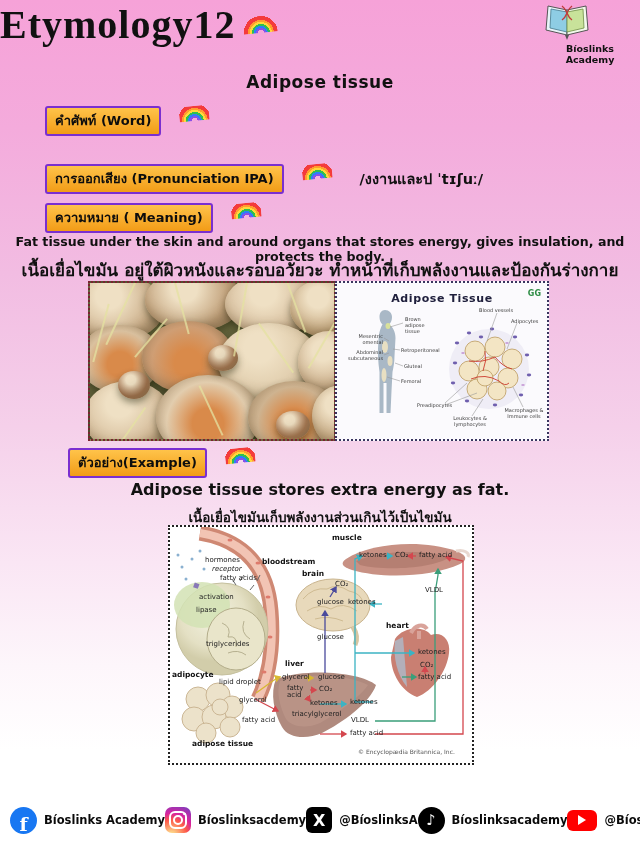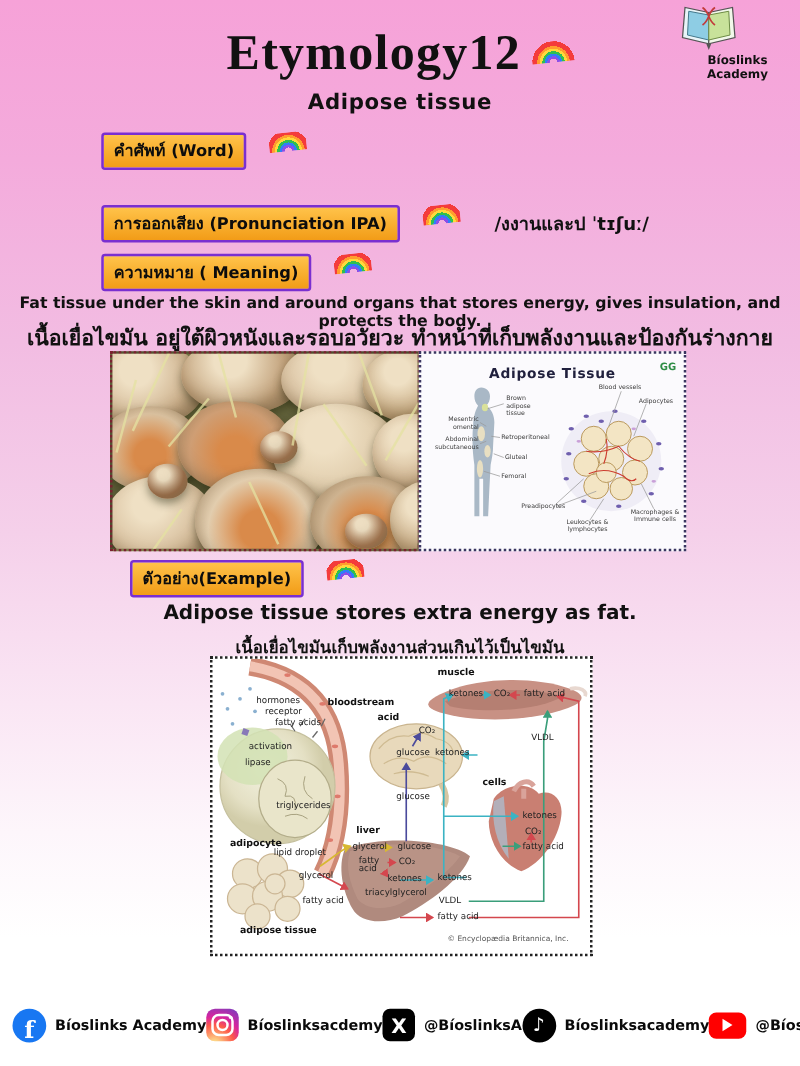--- a/index.html
+++ b/index.html
@@ -1,32 +1,32 @@
 <!DOCTYPE html>
 <html><head>
 <meta charset="utf-8">
 <style>
   html,body{margin:0;padding:0;background:#fff;}
   #page{position:relative;width:640px;height:853px;overflow:hidden;
     font-family:"DejaVu Sans","Liberation Sans",sans-serif;color:#111;
     background:linear-gradient(180deg,#f6a2d8 0%,#f4abdc 15%,#f2bce2 32%,#f5d0ea 50%,#fae6f4 66%,#fdf6fb 78%,#ffffff 88%,#ffffff 100%);}
   
-  .title-row{position:absolute;top:18px;left:0;width:640px;text-align:center;}
+  .title-row{position:absolute;top:1px;left:0;width:640px;}
   .title{font-family:"Liberation Serif","DejaVu Serif",serif;font-weight:bold;font-size:40px;letter-spacing:1px;display:inline-block;vertical-align:middle;}
   .rainbow{display:inline-block;width:34px;height:17px;position:relative;overflow:hidden;vertical-align:middle;margin-left:8px;transform:rotate(-6deg);}
   .rainbow::before{content:"";position:absolute;inset:0;background:radial-gradient(circle at 50% 100%,
       rgba(0,0,0,0) 0 3px,#8a4fe8 3px 5px,#2f7ef7 5px 7px,#2fbf4f 7px 9px,#ffd83b 9px 11px,#ff9d2e 11px 13px,#f43b3b 13px 17px,rgba(0,0,0,0) 17px);}
   .rainbow.sm{width:30px;height:15px;}
   .brand{position:absolute;top:4px;right:2px;width:96px;text-align:center;}
   .brand-name{font-size:9.5px;font-weight:bold;margin-top:1px;}
   .subtitle{position:absolute;top:72px;left:0;width:640px;text-align:center;font-size:17px;font-weight:bold;letter-spacing:.5px;}
   
   .badge{display:inline-block;background:linear-gradient(#ffc34a,#f29c17);border:2px solid #7a2fd0;border-radius:3px;
     padding:2px 8px 3px;font-weight:bold;font-size:13px;color:#0d0d0d;white-space:nowrap;}
-  .row{position:absolute;display:flex;align-items:flex-start;gap:10px;margin-left:36px;}
+  .row{position:absolute;display:flex;align-items:flex-start;gap:10px;}
   .bodytext{font-size:13px;font-weight:600;}
   .center{position:absolute;left:0;width:640px;text-align:center;font-weight:600;}
   
   .sem{position:absolute;top:281px;left:88px;width:244px;height:156px;border:2px dotted #7a2230;overflow:hidden;
     background:linear-gradient(160deg,#83834e,#565634 55%,#4b4b2c);}
   .cell{position:absolute;border-radius:50%;}
   .strand{position:absolute;width:2px;background:#e4e2a2;opacity:.75;}
   .anat{position:absolute;top:281px;left:335px;width:210px;height:156px;border:2px dotted #3a3560;background:#fbfafd;overflow:hidden;}
   .anat-title{position:absolute;top:9px;left:0;width:100%;text-align:center;font-size:11px;font-weight:bold;color:#20203d;letter-spacing:.6px;}
   .gg{position:absolute;top:6px;right:6px;font-size:8px;font-weight:bold;color:#2f8d46;}
@@ -322,41 +322,41 @@
         <path d="M137 170 L140 174" stroke="#d4474e" marker-end="url(#mr)"></path>
         <path d="M150 207 L176 207" stroke="#d4474e" marker-end="url(#mr)"></path>
         <path d="M205 207 L293 207 L293 34 L276 30" stroke="#d4474e" marker-end="url(#mr)"></path>
         <path d="M255 147 L255 140" stroke="#d4474e" marker-end="url(#mr)"></path>
         <path d="M205 194 L265 194 L265 66 L268 48 L268 42" stroke="#3a9e7a" marker-end="url(#mg)"></path>
         <path d="M232 150 L246 150" stroke="#3a9e7a" marker-end="url(#mg)"></path>
       </g>
     </svg>
     <div class="mlab b" style="top:31px;left:92px;">bloodstream</div>
     <div class="mlab" style="top:30px;left:35px;">hormones</div>
-    <div class="mlab" style="top:39px;left:42px;">receptor</div>
+    <div class="mlab" style="top:39px;left:42px;font-style:italic;">receptor</div>
     <div class="mlab" style="top:48px;left:50px;">fatty acids</div>
     <div class="mlab" style="top:67px;left:29px;">activation</div>
     <div class="mlab" style="top:80px;left:26px;">lipase</div>
-    <div class="mlab" style="top:114px;left:51px;">triglycerides</div>
-    <div class="mlab b" style="top:144px;left:14px;">adipocyte</div>
+    <div class="mlab" style="top:114px;left:36px;">triglycerides</div>
+    <div class="mlab b" style="top:144px;left:2px;">adipocyte</div>
     <div class="mlab" style="top:152px;left:49px;">lipid droplet</div>
     <div class="mlab" style="top:170px;left:69px;">glycerol</div>
     <div class="mlab" style="top:190px;left:72px;">fatty acid</div>
     <div class="mlab b" style="top:213px;left:22px;">adipose tissue</div>
-    <div class="mlab b" style="top:7px;left:180px;">muscle</div>
+    <div class="mlab b" style="top:7px;left:162px;">muscle</div>
     <div class="mlab" style="top:25px;left:189px;">ketones</div>
     <div class="mlab" style="top:25px;left:225px;">CO₂</div>
     <div class="mlab" style="top:25px;left:249px;">fatty acid</div>
     <div class="mlab" style="top:60px;left:255px;">VLDL</div>
-    <div class="mlab b" style="top:43px;left:132px;">acid</div>
+    <div class="mlab b" style="top:43px;left:132px;">brain</div>
     <div class="mlab" style="top:54px;left:165px;">CO₂</div>
     <div class="mlab" style="top:72px;left:147px;">glucose</div>
     <div class="mlab" style="top:72px;left:178px;">ketones</div>
     <div class="mlab" style="top:107px;left:147px;">glucose</div>
-    <div class="mlab b" style="top:95px;left:216px;">cells</div>
+    <div class="mlab b" style="top:95px;left:216px;">heart</div>
     <div class="mlab" style="top:122px;left:248px;">ketones</div>
     <div class="mlab" style="top:135px;left:250px;">CO₂</div>
     <div class="mlab" style="top:147px;left:248px;">fatty acid</div>
     <div class="mlab b" style="top:133px;left:115px;">liver</div>
     <div class="mlab" style="top:147px;left:112px;">glycerol</div>
     <div class="mlab" style="top:147px;left:148px;">glucose</div>
     <div class="mlab wrap" style="top:158px;left:117px;">fatty acid</div>
     <div class="mlab" style="top:159px;left:149px;">CO₂</div>
     <div class="mlab" style="top:173px;left:140px;">ketones</div>
     <div class="mlab" style="top:184px;left:122px;">triacylglycerol</div>

